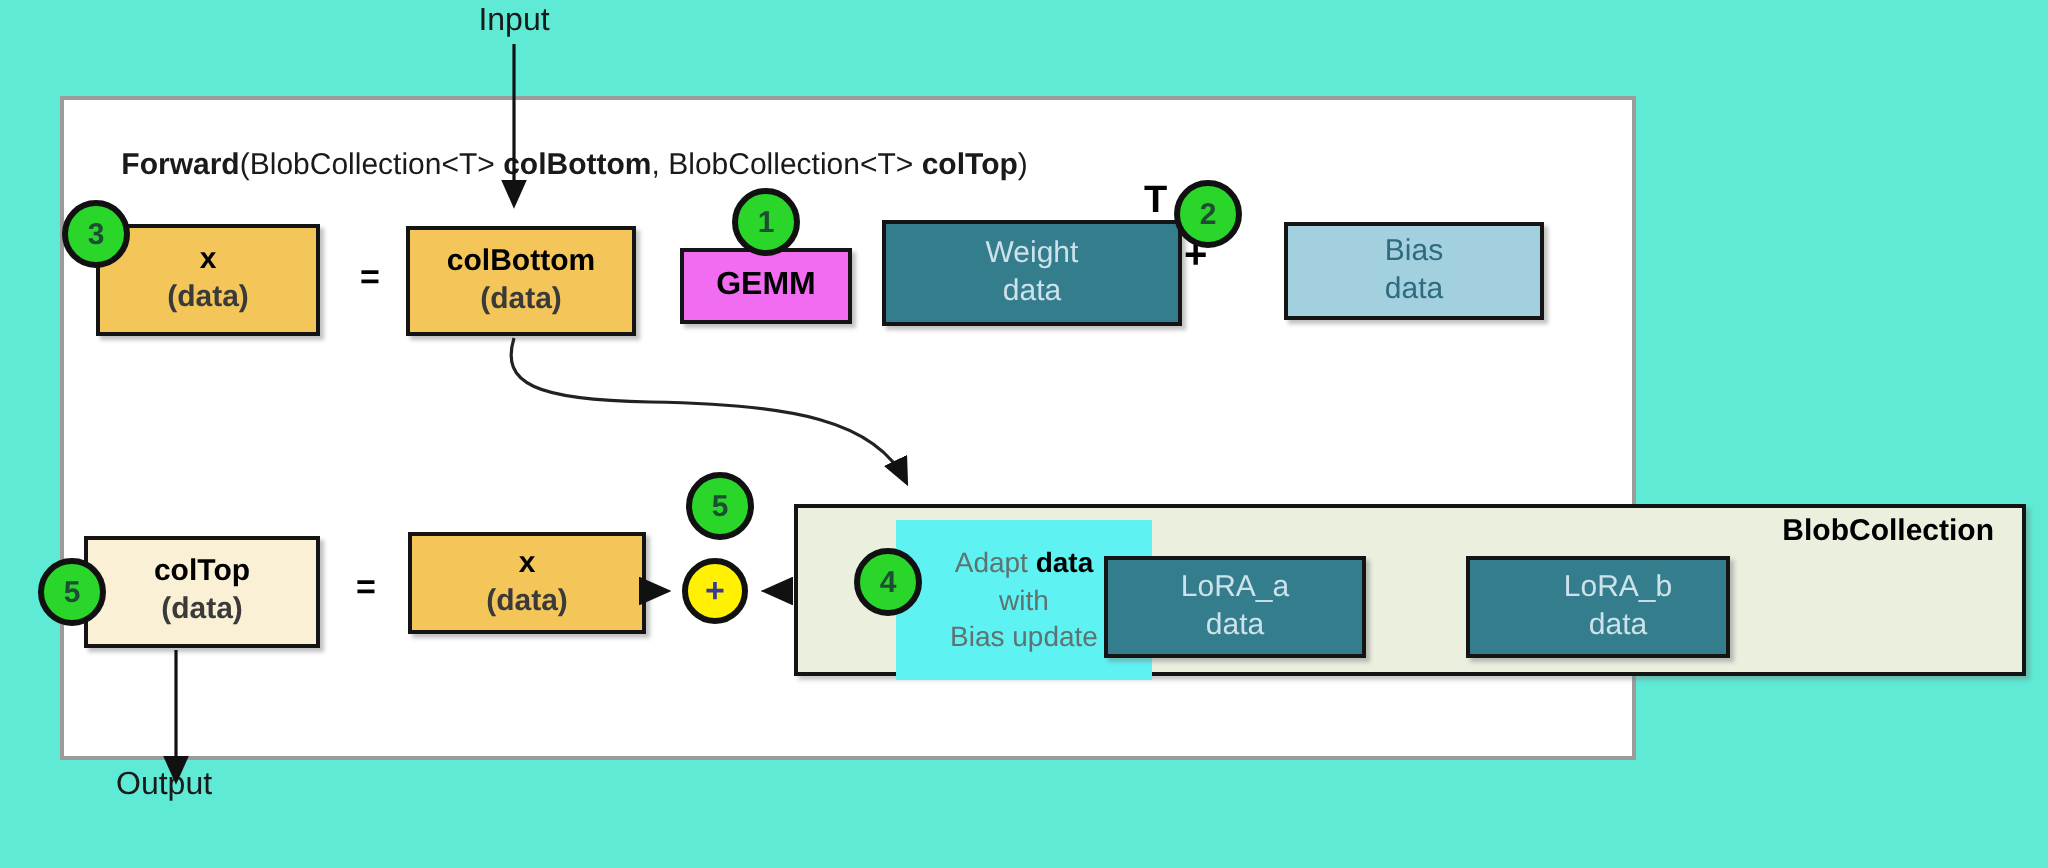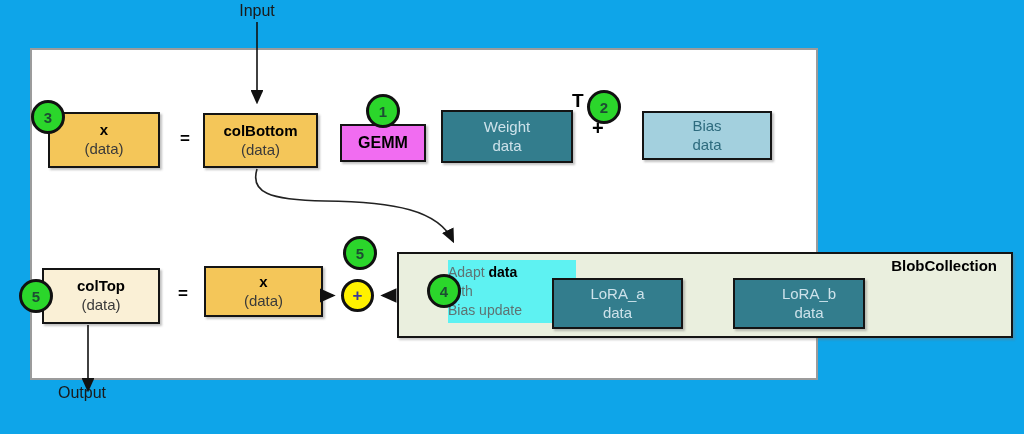--- a/index.html
+++ b/index.html
@@ -1,62 +1,62 @@
 <!DOCTYPE html>
 <html style="--c-golden: #F4C659; --c-cream: #FAF0D6; --c-magenta: #F16CF1; --c-teal_dark: #337D8D; --c-blue_light: #A3D0DE; --c-cyan: #5EF2F2; --c-sage: #EAEFDE; --c-green_badge: #2BD62B; --c-yellow_circle: #FFF100;"><head>
 <meta charset="utf-8">
 <style>
   html,body{margin:0;padding:0;background:#fff;font-family:"Liberation Sans",sans-serif;}
-  #canvas{position:relative;width:1024px;height:434px;background:#0ea5e9;overflow:hidden;}
+  #canvas{position:relative;width:1024px;height:434px;background:#5eead4;overflow:hidden;}
 
   .abs{position:absolute;}
 
   
   .frame{left:30px;top:48px;width:788px;height:332px;border:2px solid #9b9b9b;background:#fff;box-sizing:border-box;}
   .signature{left:44px;top:57px;font-size:15px;color:#1a1a1a;white-space:pre;}
   .signature b{font-weight:bold;}
 
   
   .box{box-sizing:border-box;border:2.5px solid #141414;display:flex;flex-direction:column;
        align-items:center;justify-content:center;line-height:1.25;text-align:center;
        box-shadow:2px 2px 2px rgba(120,120,120,.45);}
   .box .t1{font-weight:bold;font-size:15px;color:#000;}
-  .box .t2{font-size:15px;color:#3a3a3a;}
+  .box .t2{font-size:15px;color:#3a3a3a;font-weight:bold;}
 
   .golden{background:var(--c-golden,#F4C659);}
   .cream{background:var(--c-cream,#FAF0D6);}
   .magenta{background:var(--c-magenta,#F16CF1);justify-content:center;}
   .tealbox{background:var(--c-teal_dark,#337D8D);}
   .tealbox .t1,.tealbox .t2{color:#CDE2EA;font-weight:500;}
   .bluebox{background:var(--c-blue_light,#A3D0DE);}
   .bluebox .t1,.bluebox .t2{color:#2D6B7E;font-weight:500;}
 
   
   .xbox1{left:48px;top:112px;width:112px;height:56px;}
   .colbottom{left:203px;top:113px;width:115px;height:55px;}
   .gemm{left:340px;top:124px;width:86px;height:38px;}
   .gemm .t1{font-size:16px;}
-  .weight{left:441px;top:110px;width:132px;height:53px;}
+  .weight{left:441px;top:110px;width:150px;height:53px;}
   .bias{left:642px;top:111px;width:130px;height:49px;}
 
   .eq{font-size:17px;font-weight:bold;color:#000;}
   .eq1{left:180px;top:129px;}
   .eq2{left:178px;top:284px;}
   .tsup{left:572px;top:90px;font-size:19px;font-weight:bold;color:#000;}
   .plus1{left:592px;top:117px;font-size:20px;font-weight:bold;color:#000;}
 
   
   .coltop{left:42px;top:268px;width:118px;height:56px;}
   .xbox2{left:204px;top:266px;width:119px;height:51px;}
 
   .panel{left:397px;top:252px;width:616px;height:86px;border:2px solid #141414;
          background:var(--c-sage,#EAEFDE);box-sizing:border-box;box-shadow:2px 2px 2px rgba(120,120,120,.4);}
   .panel-title{right:14px;top:3px;font-size:15px;font-weight:bold;color:#000;position:absolute;}
-  .adapt{left:448px;top:260px;width:128px;height:63px;background:var(--c-cyan,#5EF2F2);
-         display:flex;flex-direction:column;align-items:flex-start;justify-content:center;
+  .adapt{left:448px;top:260px;width:128px;height:80px;background:var(--c-cyan,#5EF2F2);
+         display:flex;flex-direction:column;align-items:center;justify-content:center;
          font-size:14px;color:#5f7272;line-height:1.35;text-align:center;}
   .adapt b{color:#000;}
   .lora-a{left:552px;top:278px;width:131px;height:51px;border-width:2px;}
   .lora-b{left:733px;top:278px;width:132px;height:51px;border-width:2px;padding-left:20px;}
 
   
   .badge{width:28px;height:28px;border-radius:50%;border:3px solid #111;
          background:var(--c-green_badge,#2BD62B);display:flex;align-items:center;justify-content:center;
          font-size:15px;font-weight:bold;color:#1d4d33;z-index:5;}
   .b3{left:31px;top:100px;}
@@ -77,20 +77,23 @@
   .arrows{left:0;top:0;width:1024px;height:434px;pointer-events:none;z-index:4;}
 </style>
 </head>
 <body>
 
 <div id="canvas">
 
   <div class="abs input-lbl">Input</div>
 
   <div class="abs frame"></div>
+  <div class="abs signature">
+    <b>Forward</b><span>(BlobCollection&lt;T&gt; </span><b>colBottom</b><span>, BlobCollection&lt;T&gt; </span><b>colTop</b><span>)</span>
+  </div>
 
   <div class="abs box golden xbox1">
     <div class="t1">x</div>
     <div class="t2">(data)</div>
   </div>
   <div class="abs eq eq1">=</div>
   <div class="abs box golden colbottom">
     <div class="t1">colBottom</div>
     <div class="t2">(data)</div>
   </div>

